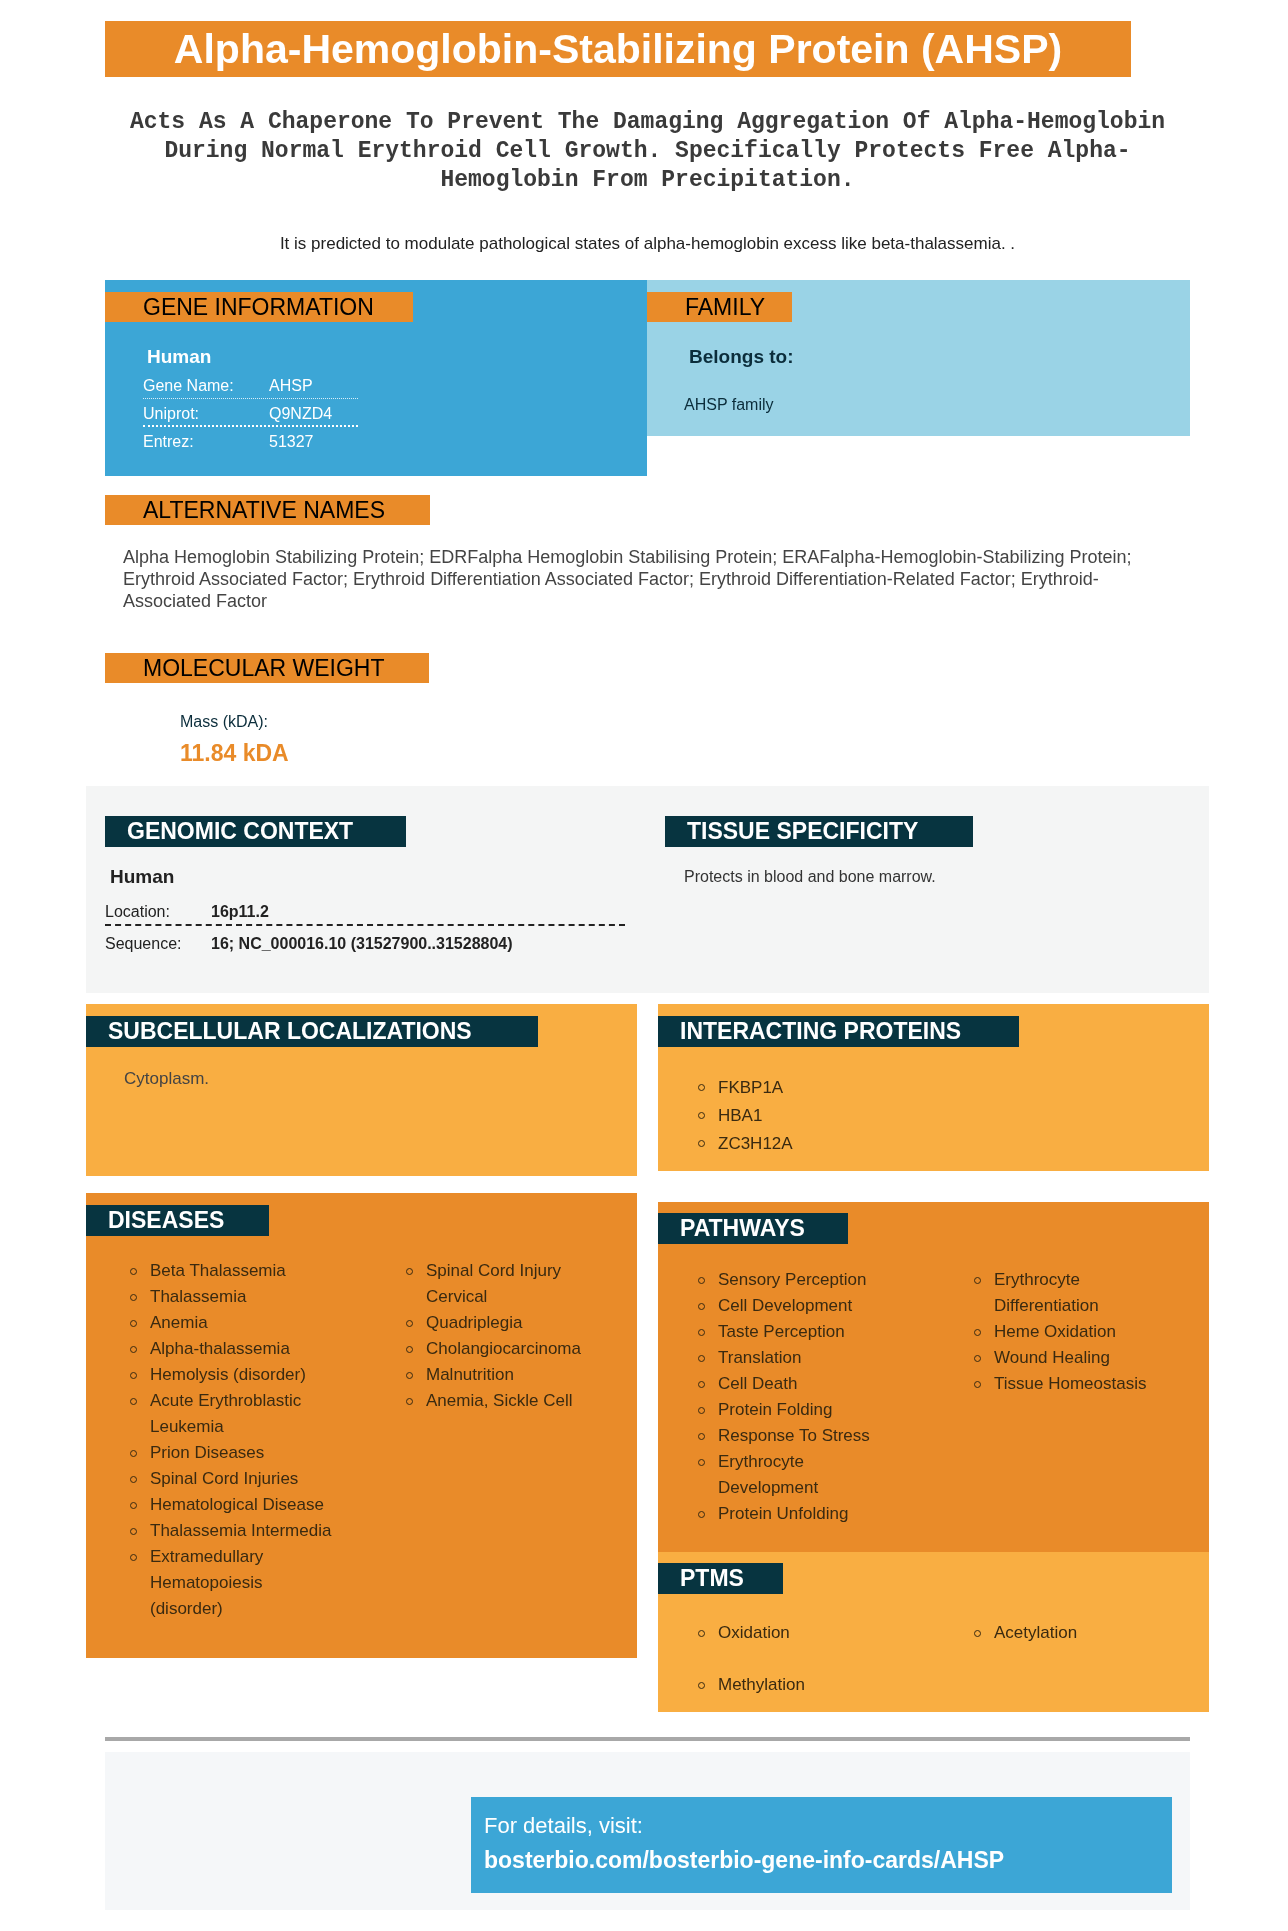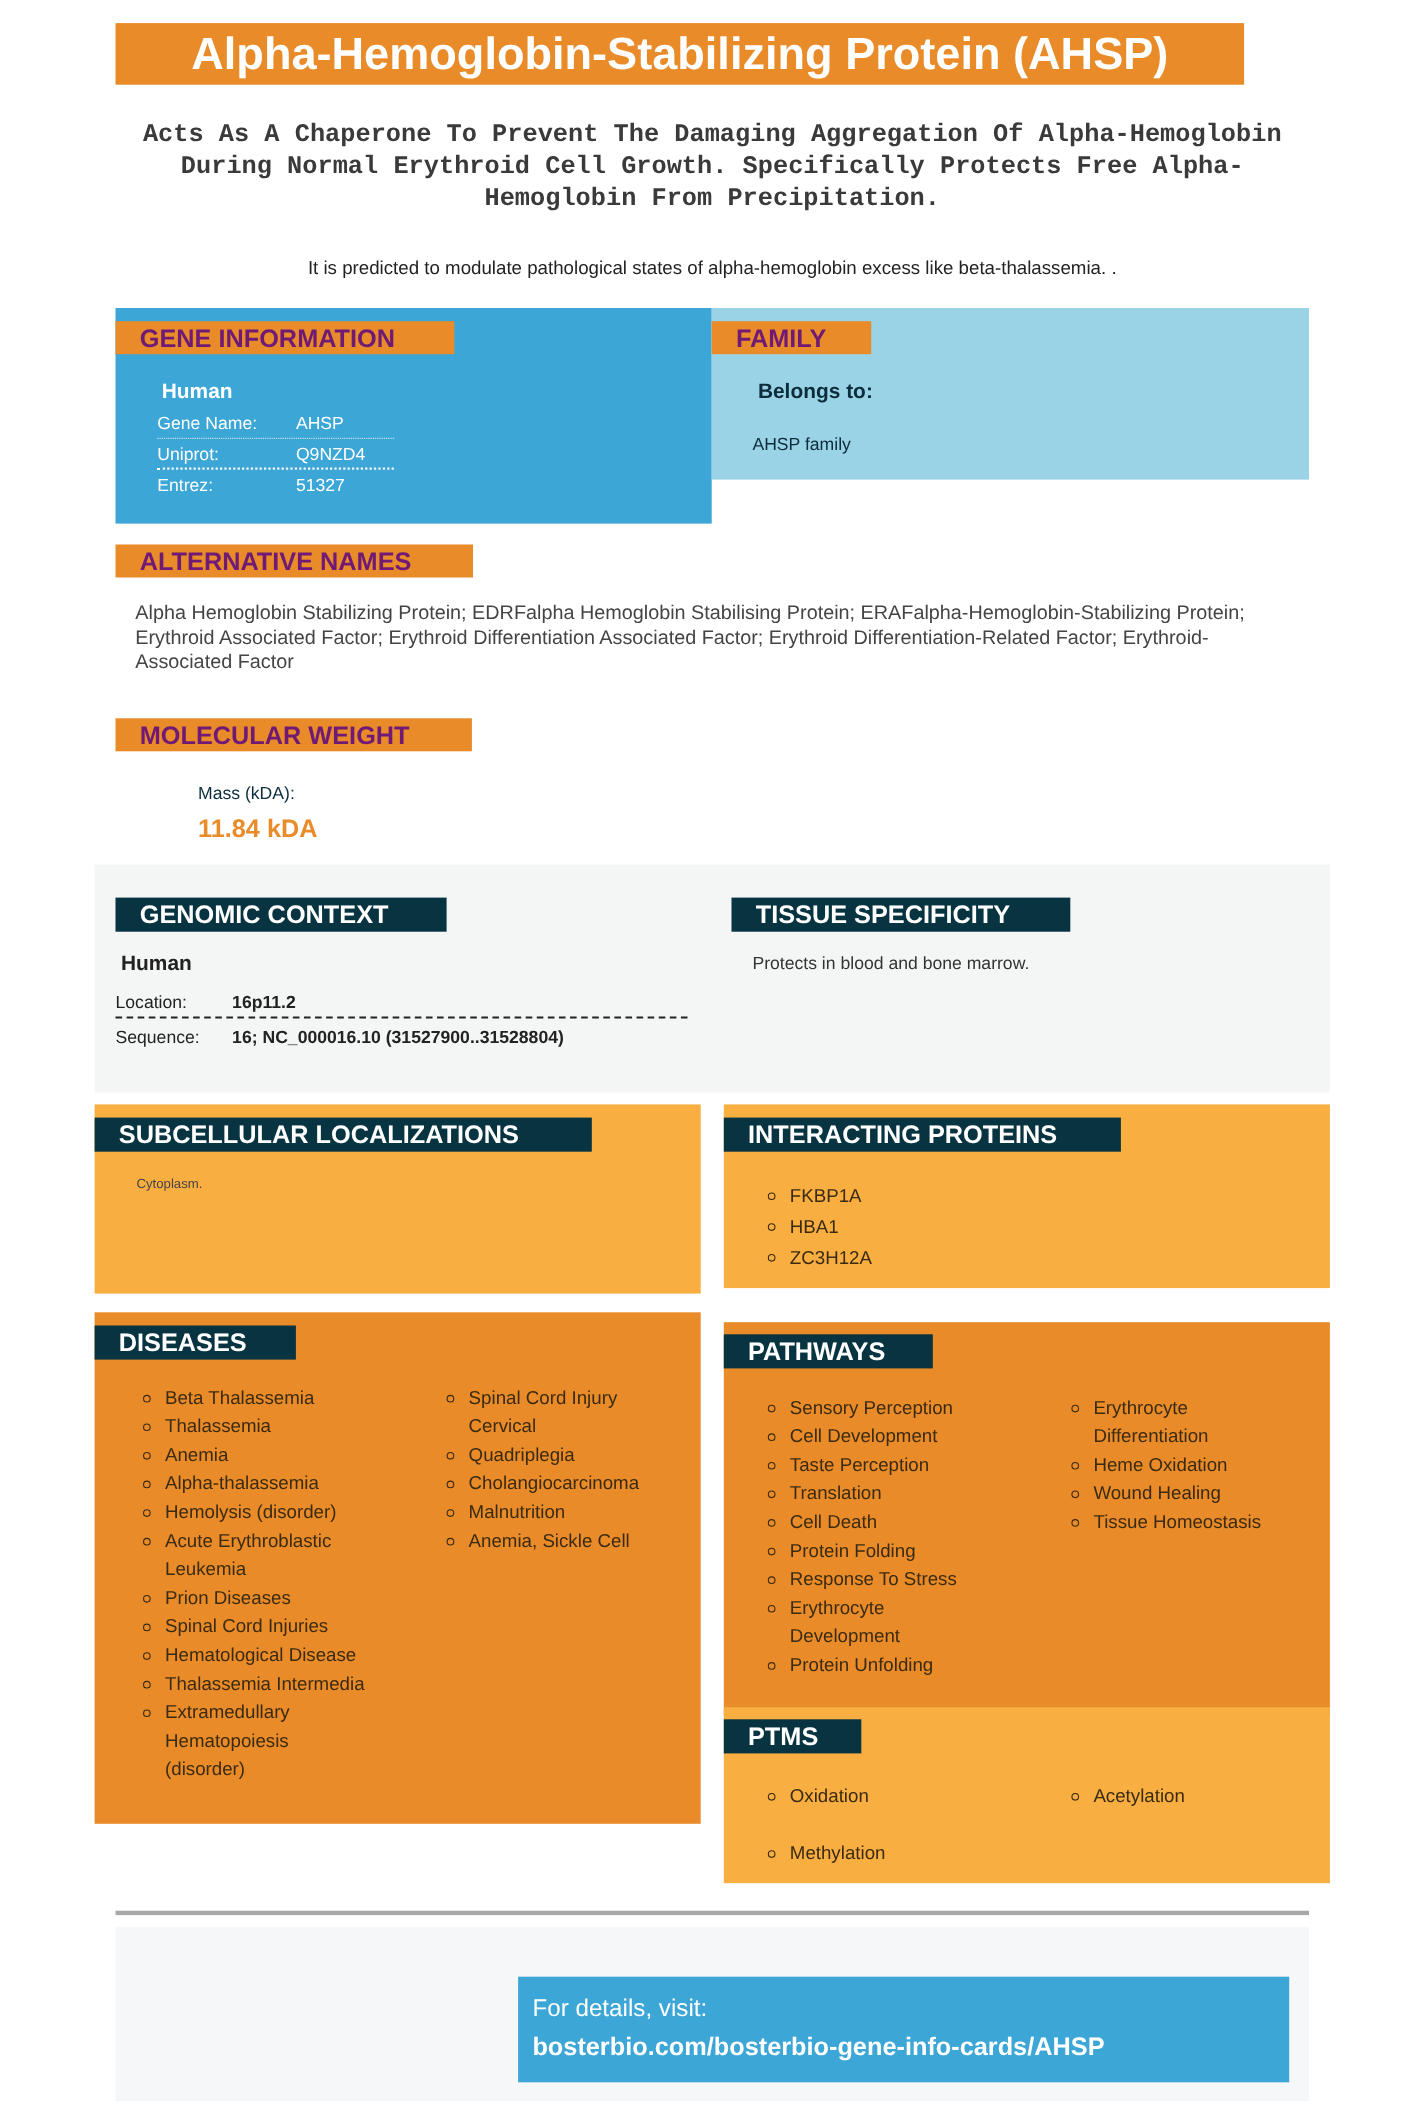--- a/index.html
+++ b/index.html
@@ -3,21 +3,21 @@
 <meta charset="utf-8">
 <style>
   html, body { margin:0; padding:0; background:#fff; }
   body { width:1288px; height:1931px; position:relative; font-family:"Liberation Sans", sans-serif; color:#333; overflow:hidden; }
   .abs { position:absolute; box-sizing:border-box; }
   .title-bar { left:105px; top:21px; width:1026px; height:56px; background:#e98b29; color:#fff; font-weight:bold; font-size:41px; text-align:center; line-height:56px; }
   .subtitle { left:120px; top:108px; width:1055px; text-align:center; font-weight:bold; font-size:23px; line-height:29px; color:#3a3a3a;font-family:Liberation Mono, monospace; }
   .desc { left:105px; top:234px; width:1085px; text-align:center; font-size:17px; color:#222; }
   .gene-box { left:105px; top:280px; width:542px; height:196px; background:#3ca6d6; }
   .family-box { left:647px; top:280px; width:543px; height:156px; background:#9ad3e6; }
-  .hdr-or { background:#e98b29; color:#701a75; font-weight:bold; font-size:23px; height:30px; line-height:30px; padding-left:22px; }
+  .hdr-or { background:#e98b29; color:#000000; font-weight:normal; font-size:23px; height:30px; line-height:30px; padding-left:38px; }
   .hdr-dk { background:#073440; color:#fff; font-weight:bold; font-size:23px; height:31px; line-height:31px; padding-left:22px; }
   .gene-hdr { left:0; top:12px; width:308px; }
   .fam-hdr { left:0; top:12px; width:145px; }
   .gi-species { left:42px; top:66px; color:#fff; font-weight:bold; font-size:19px; }
   .gi-row { left:38px; width:215px; height:27px; color:#fff; font-size:16px; line-height:27px; }
   .gi-row .k { position:absolute; left:0; }
   .gi-row .v { position:absolute; left:126px; font-weight:normal; }
   .fam-belongs { left:42px; top:66px; color:#0b2d3b; font-weight:bold; font-size:19px; }
   .fam-val { left:37px; top:116px; color:#0b2d3b; font-size:16px; }
   .alt-hdr { left:105px; top:495px; width:325px; }
@@ -91,21 +91,21 @@
   <div class="abs gc-row" style="top:144px;">
     <span class="k">Sequence:</span>
     <span class="v">16; NC_000016.10 (31527900..31528804)</span>
   </div>
   <div class="abs hdr-dk ts-hdr">TISSUE SPECIFICITY</div>
   <div class="abs ts-text" style="left:598px;">Protects in blood and bone marrow.</div>
 </div>
 
 <div class="abs panel" style="left:86px;top:1004px;width:551px;height:172px;">
   <div class="abs hdr-dk" style="left:0;top:12px;width:452px;">SUBCELLULAR LOCALIZATIONS</div>
-  <div class="abs" style="left:38px;top:65px;font-size:12px;color:#444;">Cytoplasm.</div>
+  <div class="abs" style="left:38px;top:65px;font-size:17px;color:#444;">Cytoplasm.</div>
 </div>
 
 <div class="abs panel" style="left:658px;top:1004px;width:551px;height:167px;">
   <div class="abs hdr-dk" style="left:0;top:12px;width:361px;">INTERACTING PROTEINS</div>
   <ul class="abs ul" style="left:38px;top:70px;line-height:28px;">
     <li style="line-height:28px;">FKBP1A</li>
     <li style="line-height:28px;">HBA1</li>
     <li style="line-height:28px;">ZC3H12A</li>
   </ul>
 </div>

